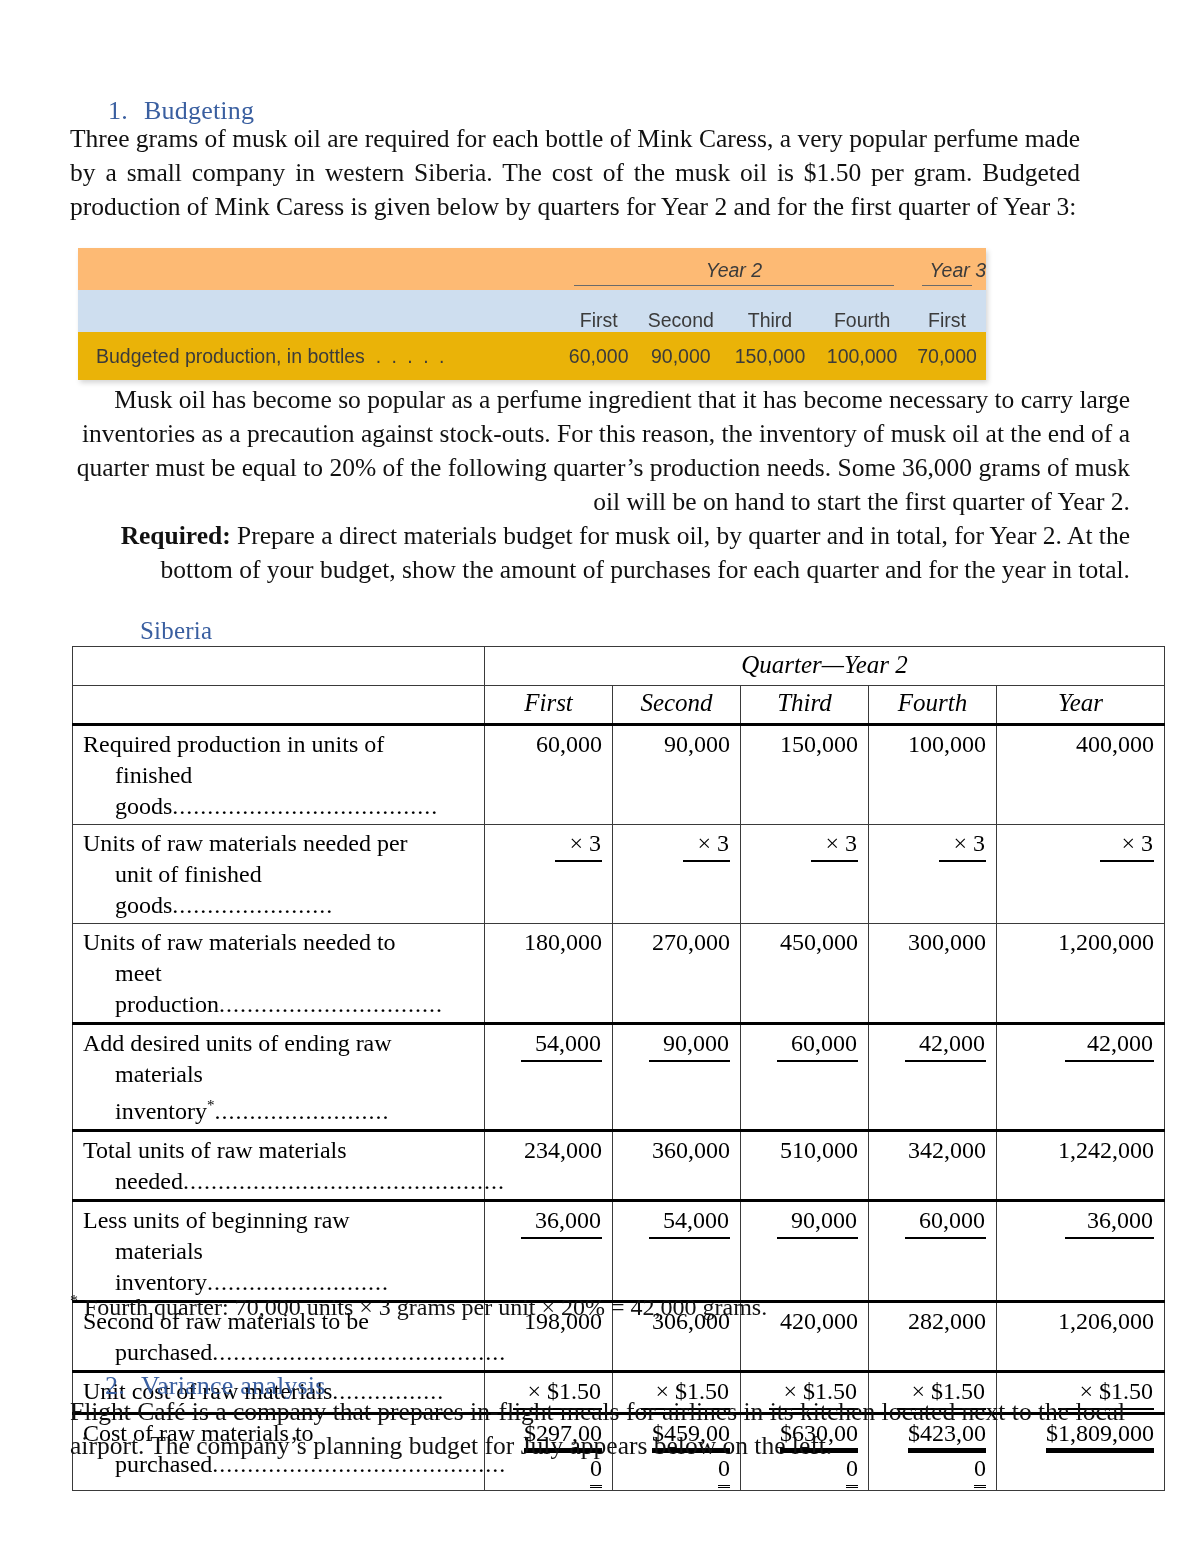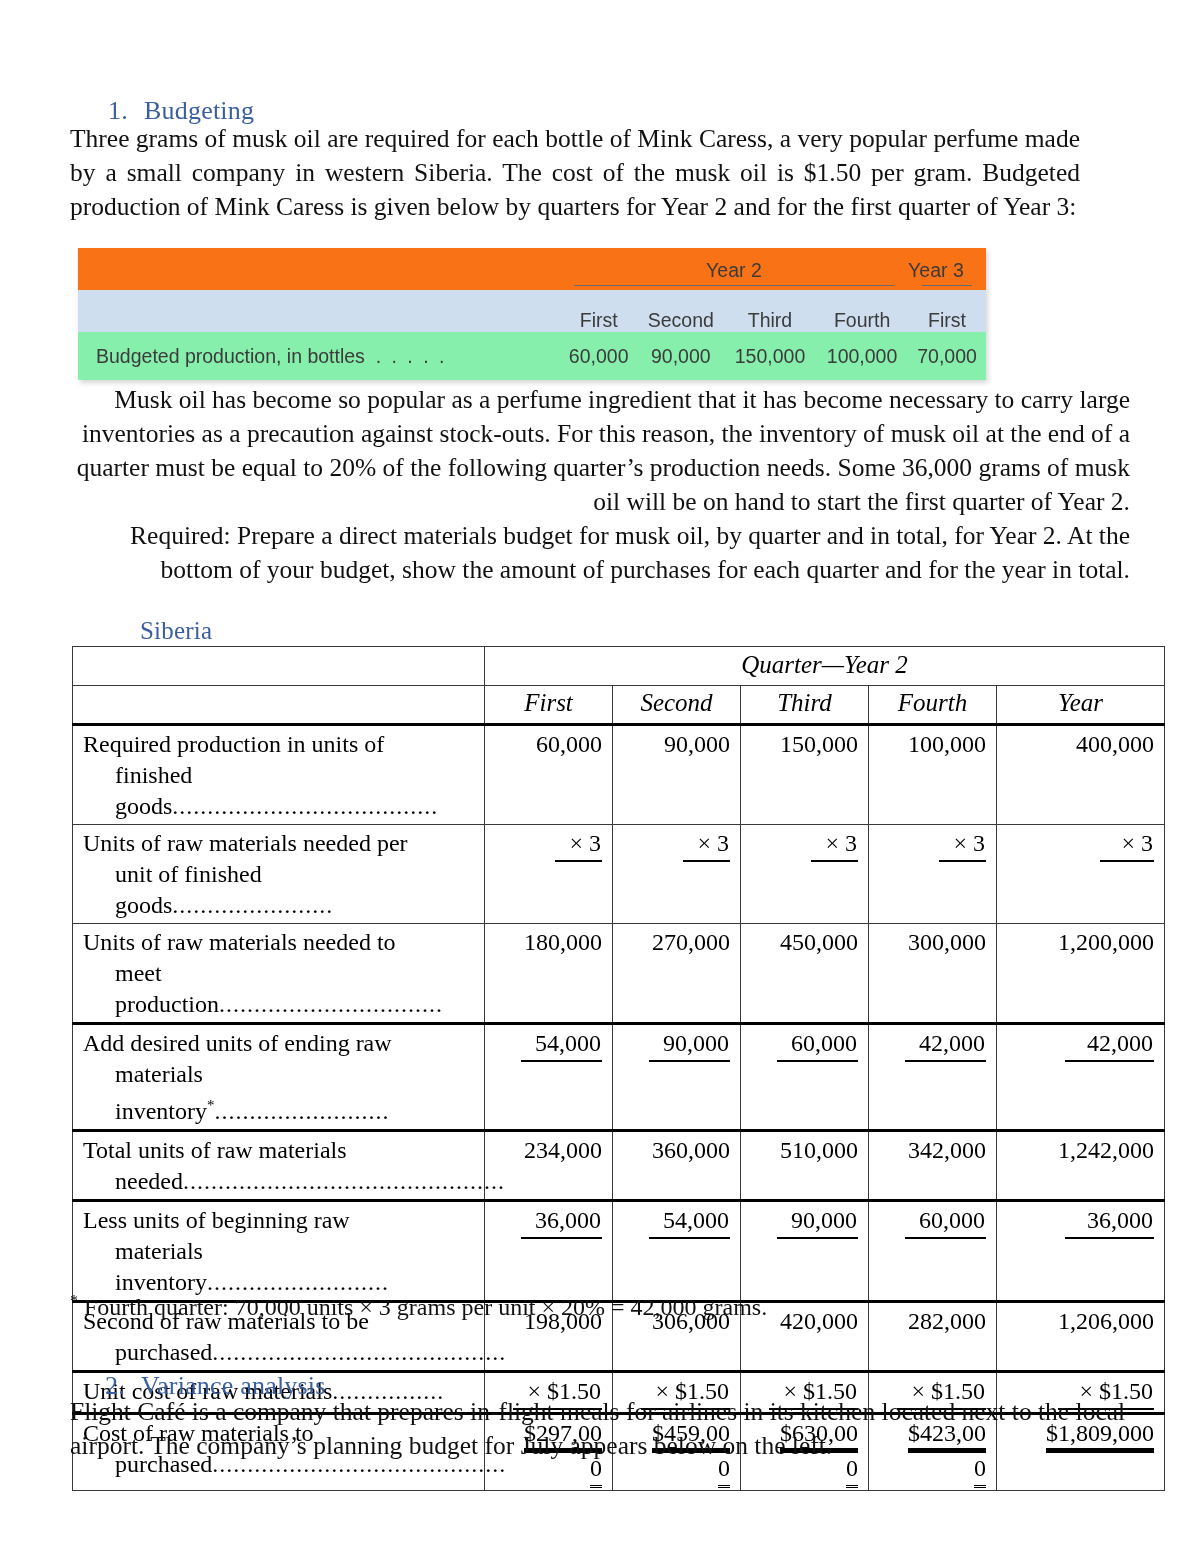--- a/index.html
+++ b/index.html
@@ -54,21 +54,21 @@
   .para {
     position: absolute;
     font-size: 25.5px;
     line-height: 34px;
     color: #111111;
     text-align: justify;
   }
   .p1 { left: 70px; top: 122px; width: 1010px; }
   .p2 { left: 70px; top: 383px; width: 1060px; text-align: right; }
   .p3 { left: 70px; top: 1395px; width: 1060px; text-align: left; }
-  .bold { font-weight: normal; }
+  .bold { font-weight: bold; }
 
   .footnote {
     position: absolute;
     left: 70px;
     top: 1285px;
     font-size: 24px;
     line-height: 32px;
     color: #111111;
   }
   .footnote sup { font-size: 16px; vertical-align: super; }
@@ -86,35 +86,35 @@
     width: 908px;
     font-family: "Liberation Sans", "DejaVu Sans", sans-serif;
     font-size: 19.5px;
     color: #3b3b3b;
   }
   table.prod-table td, table.prod-table th {
     padding: 0;
     font-weight: normal;
     border: none;
   }
-  .prod-head-row td { background: #f97316; height: 38px; vertical-align: bottom; }
+  .prod-head-row td { background: #fdba74; height: 38px; vertical-align: bottom; font-style: italic; }
   .prod-sub-row  td { background: #CEDEEF; height: 42px; vertical-align: bottom; padding-bottom: 8px; }
-  .prod-data-row td { background: #86efac; height: 48px; vertical-align: middle; }
+  .prod-data-row td { background: #eab308; height: 48px; vertical-align: middle; }
   .prod-label { padding-left: 18px !important; text-align: left; white-space: nowrap; }
   .prod-num   { text-align: center; }
   .span-y2 {
     text-align: center;
     padding-bottom: 4px !important;
   }
   .span-y2 span.ruleline, .span-y3 span.ruleline {
     display: block;
     border-bottom: 1.5px solid #6a6a6a;
     margin: 3px 14px 0 14px;
   }
-  .span-y3 { text-align: left; padding-bottom: 4px !important; }
+  .span-y3 { text-align: right; padding-bottom: 4px !important; }
   .lead-dots { letter-spacing: 2.5px; }
 
   
   table.sol-table {
     position: absolute;
     left: 72px;
     top: 646px;
     width: 1056px;
     border-collapse: collapse;
     table-layout: fixed;

